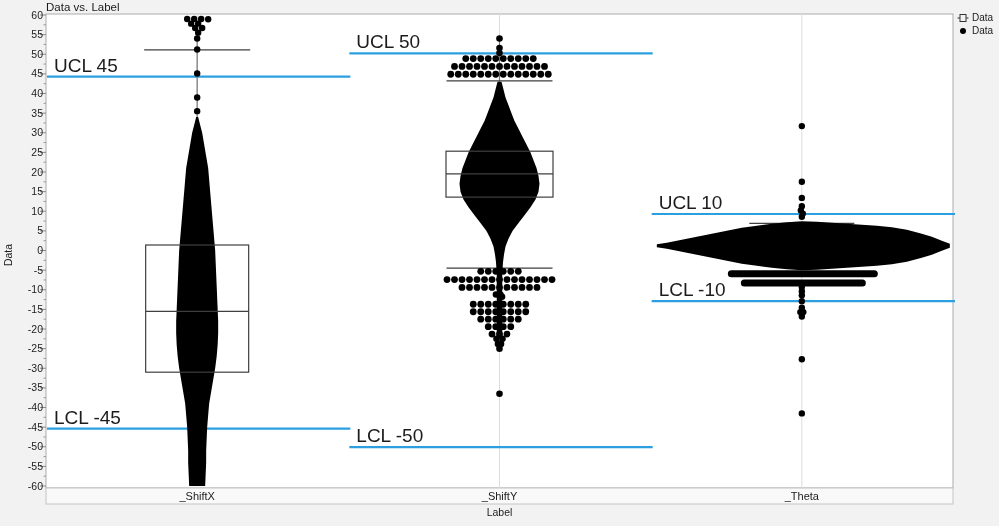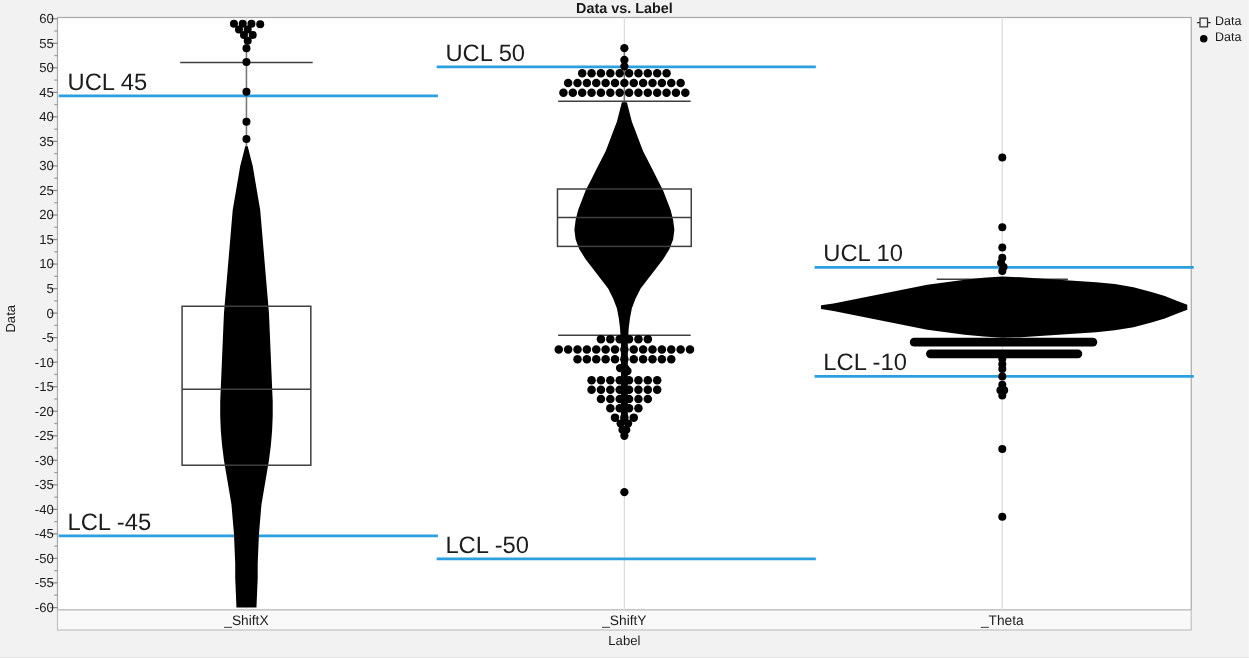--- a/index.html
+++ b/index.html
@@ -7,21 +7,21 @@
     width:999px;height:526px;
     background:#f2f2f2;
     font-family:"Liberation Sans", sans-serif;
     position:relative;
     overflow:hidden;
     border-bottom:1px solid #cfcfcf;
   }
   #frame{position:absolute;left:0;top:0;width:999px;height:526px;}
   #chart-title{
     position:absolute;left:46px;top:1px;width:907px;
-    text-align:center;font-size:11.5px;font-weight:bold;color:#1a1a1a;
+    font-size:11.5px;font-weight:normal;color:#1a1a1a;
   }
   #chart-svg{position:absolute;left:0;top:0;}
   #legend{
     position:absolute;left:957px;top:12px;width:42px;
     display:flex;flex-direction:column;gap:1px;
   }
   .legend-item{display:flex;align-items:center;gap:3px;font-size:10px;color:#1a1a1a;line-height:12px;}
   .legend-glyph{width:12px;height:10px;display:inline-block;flex:0 0 12px;}
 </style>
 </head>

